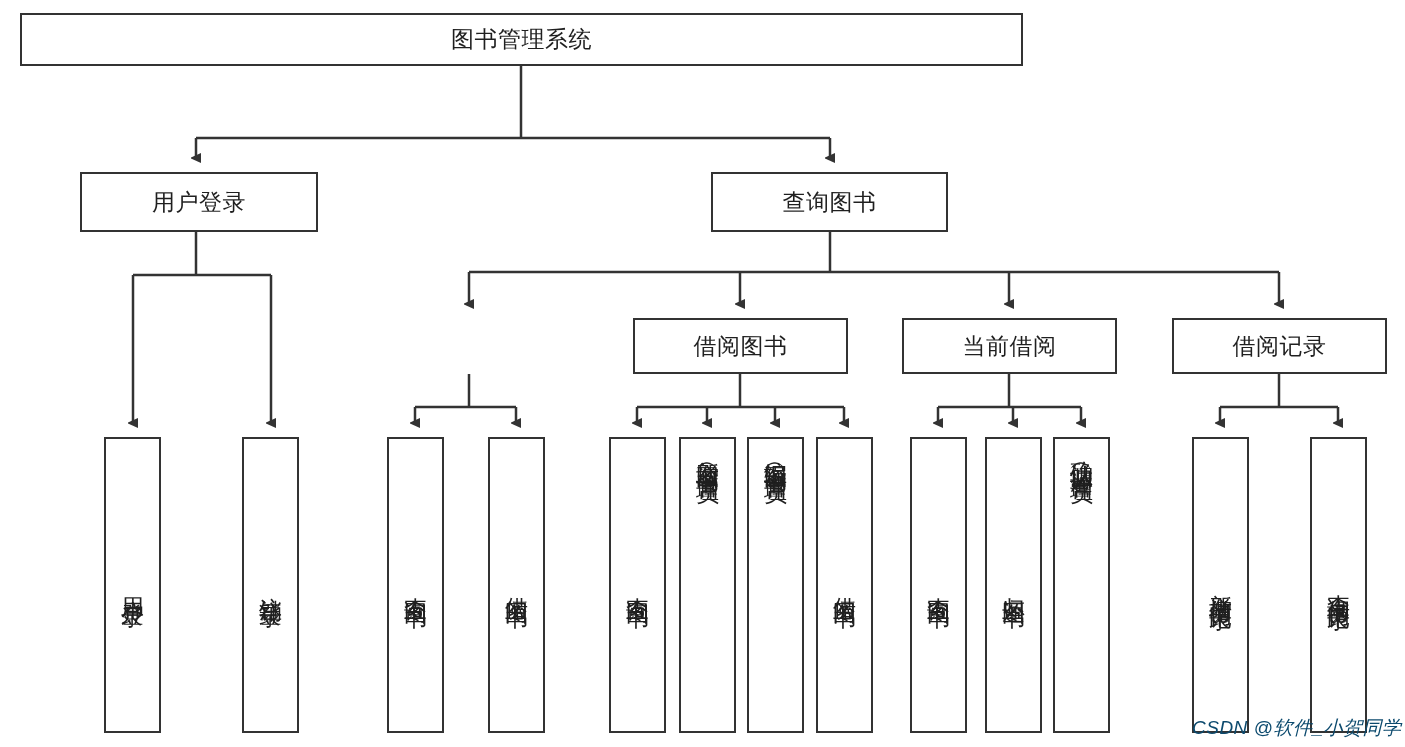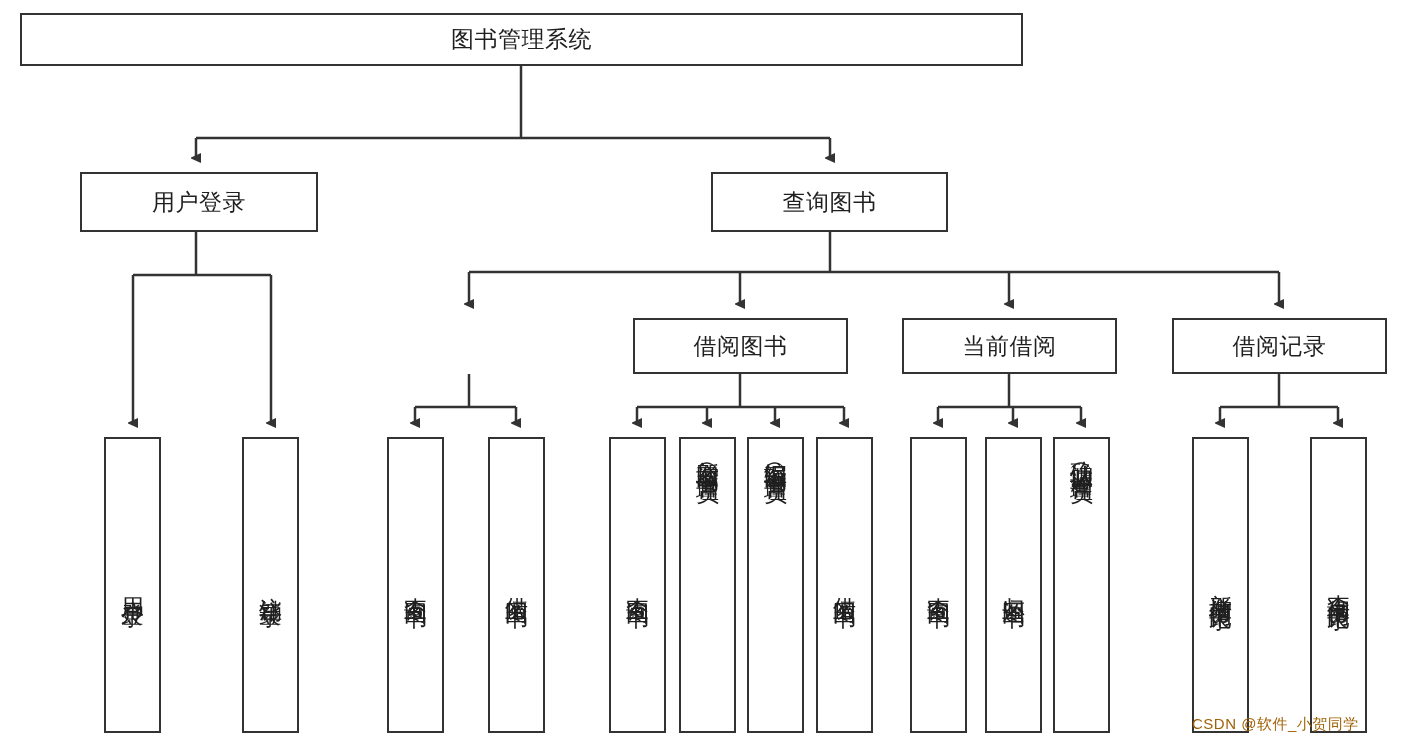--- a/index.html
+++ b/index.html
@@ -56,24 +56,25 @@
   }
   .node.leaf.mid .label {
     margin-top: auto;
     margin-bottom: auto;
   }
   .node.leaf.top .label {
     margin-top: 4px;
   }
   .watermark {
     position: absolute;
-    color: #a16207;
-    font-size: 15px;
+    color: #0c4a6e;
+    font-size: 19px;
     white-space: nowrap;
     letter-spacing: 0.5px;
+    font-style: italic;
   }
 </style>
 </head>
 <body>
 
 <div id="canvas">
 
   <svg class="connectors" viewBox="0 0 1405 747" xmlns="http://www.w3.org/2000/svg">
     <defs>
       <marker id="arrow" markerWidth="10" markerHeight="10" refX="5" refY="5" orient="auto" markerUnits="userSpaceOnUse">

